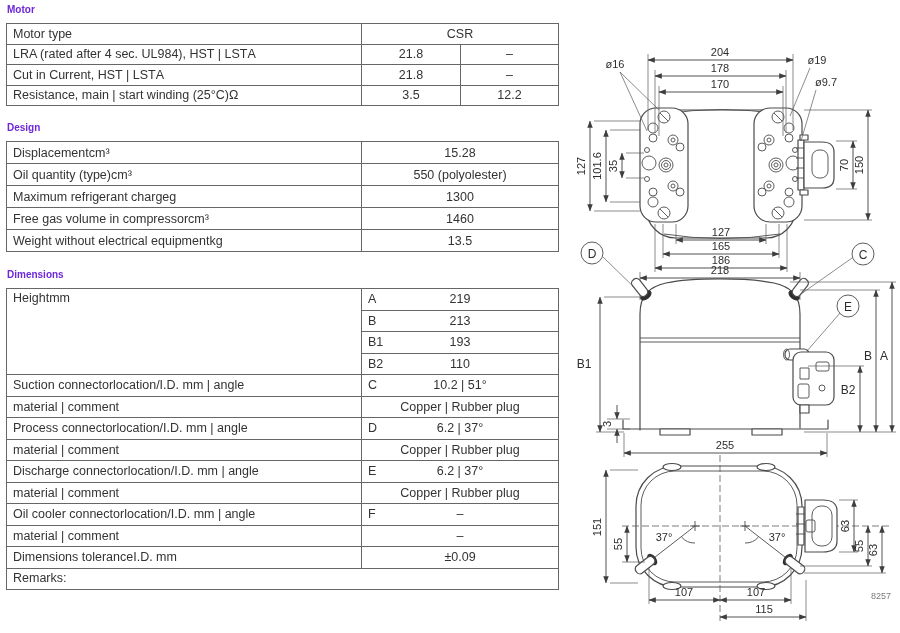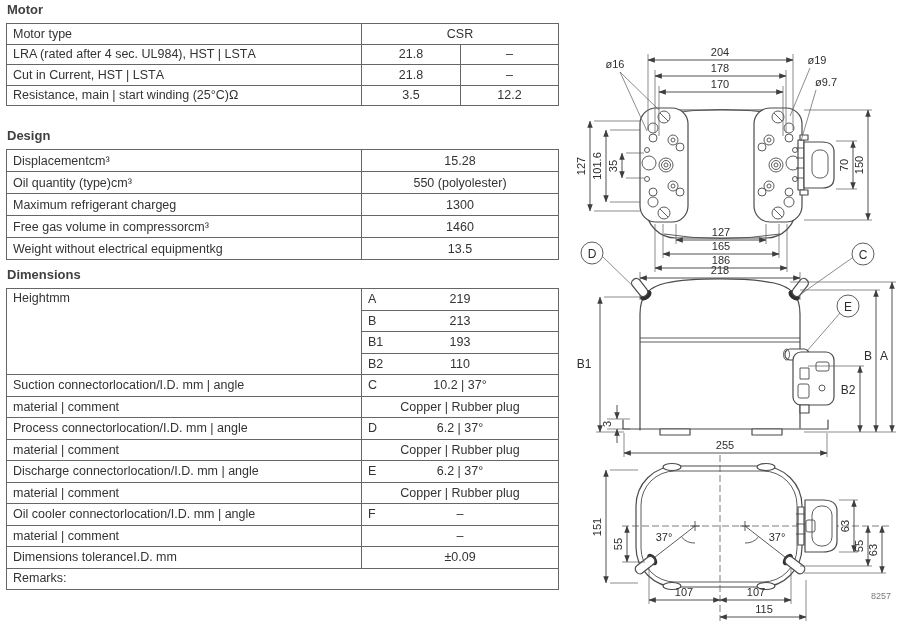--- a/index.html
+++ b/index.html
@@ -1,19 +1,19 @@
 <!DOCTYPE html>
 <html><head>
 <meta charset="utf-8">
 <style>
   html,body{margin:0;padding:0;}
   body{width:900px;height:633px;background:#ffffff;position:relative;overflow:hidden;
        font-family:"Liberation Sans",sans-serif;}
   .sec{position:absolute;left:6px;width:552px;}
-  .sec-title{font-size:13px;font-weight:bold;color:#404040;margin:0 0 6px 1px;line-height:15px;}
+  .sec-title{font-size:10px;font-weight:bold;color:#6d28d9;margin:0 0 6px 1px;line-height:15px;}
   table.spec{border-collapse:collapse;width:552px;table-layout:fixed;}
   table.spec td{border:1.5px solid #666;font-size:12.5px;color:#333;
        padding:0 6px;white-space:nowrap;overflow:hidden;}
   #motor-block td{height:19.5px;}
   #design-block td{height:21px;}
   #dims-block td{height:20.5px;}
   .lblwrap{display:flex;justify-content:flex-start;align-items:center;}
   .lblwrap .sub{text-align:right;}
   td.vc{text-align:center;position:relative;}
   td.vc .letter{position:absolute;left:6px;top:50%;transform:translateY(-50%);}
@@ -81,21 +81,21 @@
               <span class="sub">Ω</span>
             </div>
       </td>
       <td class="vc">3.5</td>
       <td class="vc">12.2</td>
     </tr>
   </tbody>
     </table>
 </div>
 
-<div class="sec" id="design-block" style="top:128px">
+<div class="sec" id="design-block" style="top:120px">
   <div class="sec-title">Design</div>
   <table class="spec">
     <colgroup>
         <col style="width:355px">
         <col style="width:197px">
       </colgroup>
     <tbody>
         <tr>
       <td>
             <div class="lblwrap">
@@ -172,21 +172,21 @@
       <td class="vc"><span class="letter">B2</span><span>110</span></td>
     </tr>
 
     <tr>
       <td>
             <div class="lblwrap">
               <span>Suction connector</span>
               <span class="sub">location/I.D. mm | angle</span>
             </div>
           </td>
-      <td class="vc"><span class="letter">C</span><span>10.2 | 37°</span></td>
+      <td class="vc"><span class="letter">C</span><span>10.2 | 51°</span></td>
     </tr>
     <tr>
       <td>
             <div class="lblwrap">
               <span></span>
               <span class="sub">material | comment</span>
             </div>
           </td>
       <td class="vc"><span>Copper | Rubber plug</span></td>
     </tr>

